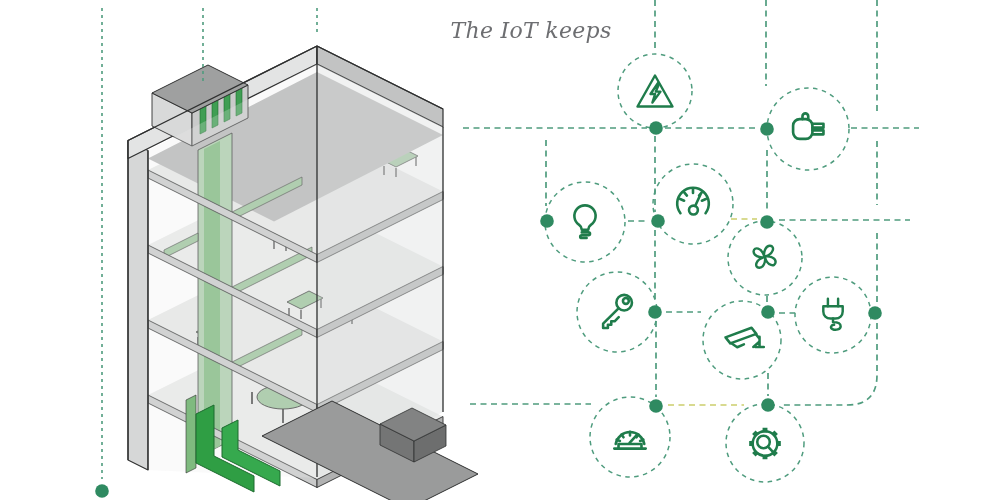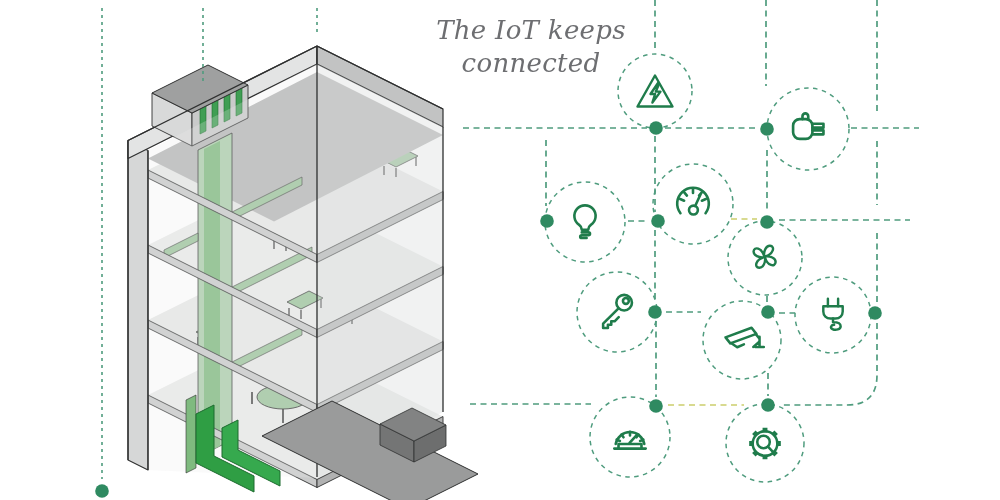--- a/index.html
+++ b/index.html
@@ -2,40 +2,39 @@
 <html style="--line-green: #4f9c7e; --icon-green: #1f7c4b; --dot-green: #2f8a61; --accent-yellow: #d8da90; --title-gray: #6d6e71; --pipe-green: #2f9e44; --muted-green: #9cc49c; --outline-dark: #2f3030;"><head>
 <meta charset="utf-8">
 <style>
   html,body{margin:0;padding:0;}
   body{
     width:1000px;height:500px;position:relative;overflow:hidden;background:#ffffff;
     font-family:"Liberation Sans",sans-serif;
   }
   .headline{
     position:absolute;left:408px;top:14px;width:246px;text-align:center;
-    font-family:"DejaVu Serif",serif;font-style:italic;font-size:26px;line-height:33px;
+    font-family:"DejaVu Serif",serif;font-style:italic;font-size:22px;line-height:33px;
     color:var(--title-gray,#6d6e71);z-index:3;letter-spacing:.3px;
   }
   .headline span{display:block;}
   svg.scene{position:absolute;left:0;top:0;z-index:1;}
   .edge{fill:none;stroke:var(--line-green,#4f9c7e);stroke-width:1.7;stroke-dasharray:6 4.5;}
   .edge.yellow{stroke:var(--accent-yellow,#d8da90);stroke-width:2;}
   .edge.drop{stroke-dasharray:3 4;stroke-width:1.6;}
   .node-circle{fill:none;stroke:var(--line-green,#4f9c7e);stroke-width:1.5;stroke-dasharray:4.5 4.5;}
   .dot{fill:var(--dot-green,#2f8a61);stroke:none;}
   .icon-use{stroke:var(--icon-green,#1f7c4b);fill:none;stroke-width:2.4;stroke-linecap:round;stroke-linejoin:round;}
   .teeth{stroke-width:4.6;stroke-linecap:butt;}
   .bld{stroke-linejoin:round;}
 </style>
 </head>
 <body>
 
 <div class="headline">
   <span>The IoT keeps</span>
-  <span>connected</span>
 </div>
 
 <svg class="scene" width="1000" height="500" viewBox="0 0 1000 500" xmlns="http://www.w3.org/2000/svg">
 
   <defs>
     <symbol id="sym-electric-hazard" viewBox="0 0 48 48">
       <path d="M24 8.5 41.5 39.5 H6.5 Z"></path>
       <path d="M27 16 19.5 27 h4.6 l-2.7 8.6 L29.5 24.6 h-4.7 L27.6 18"></path>
     </symbol>
     <symbol id="sym-power-plug" viewBox="0 0 48 48">

